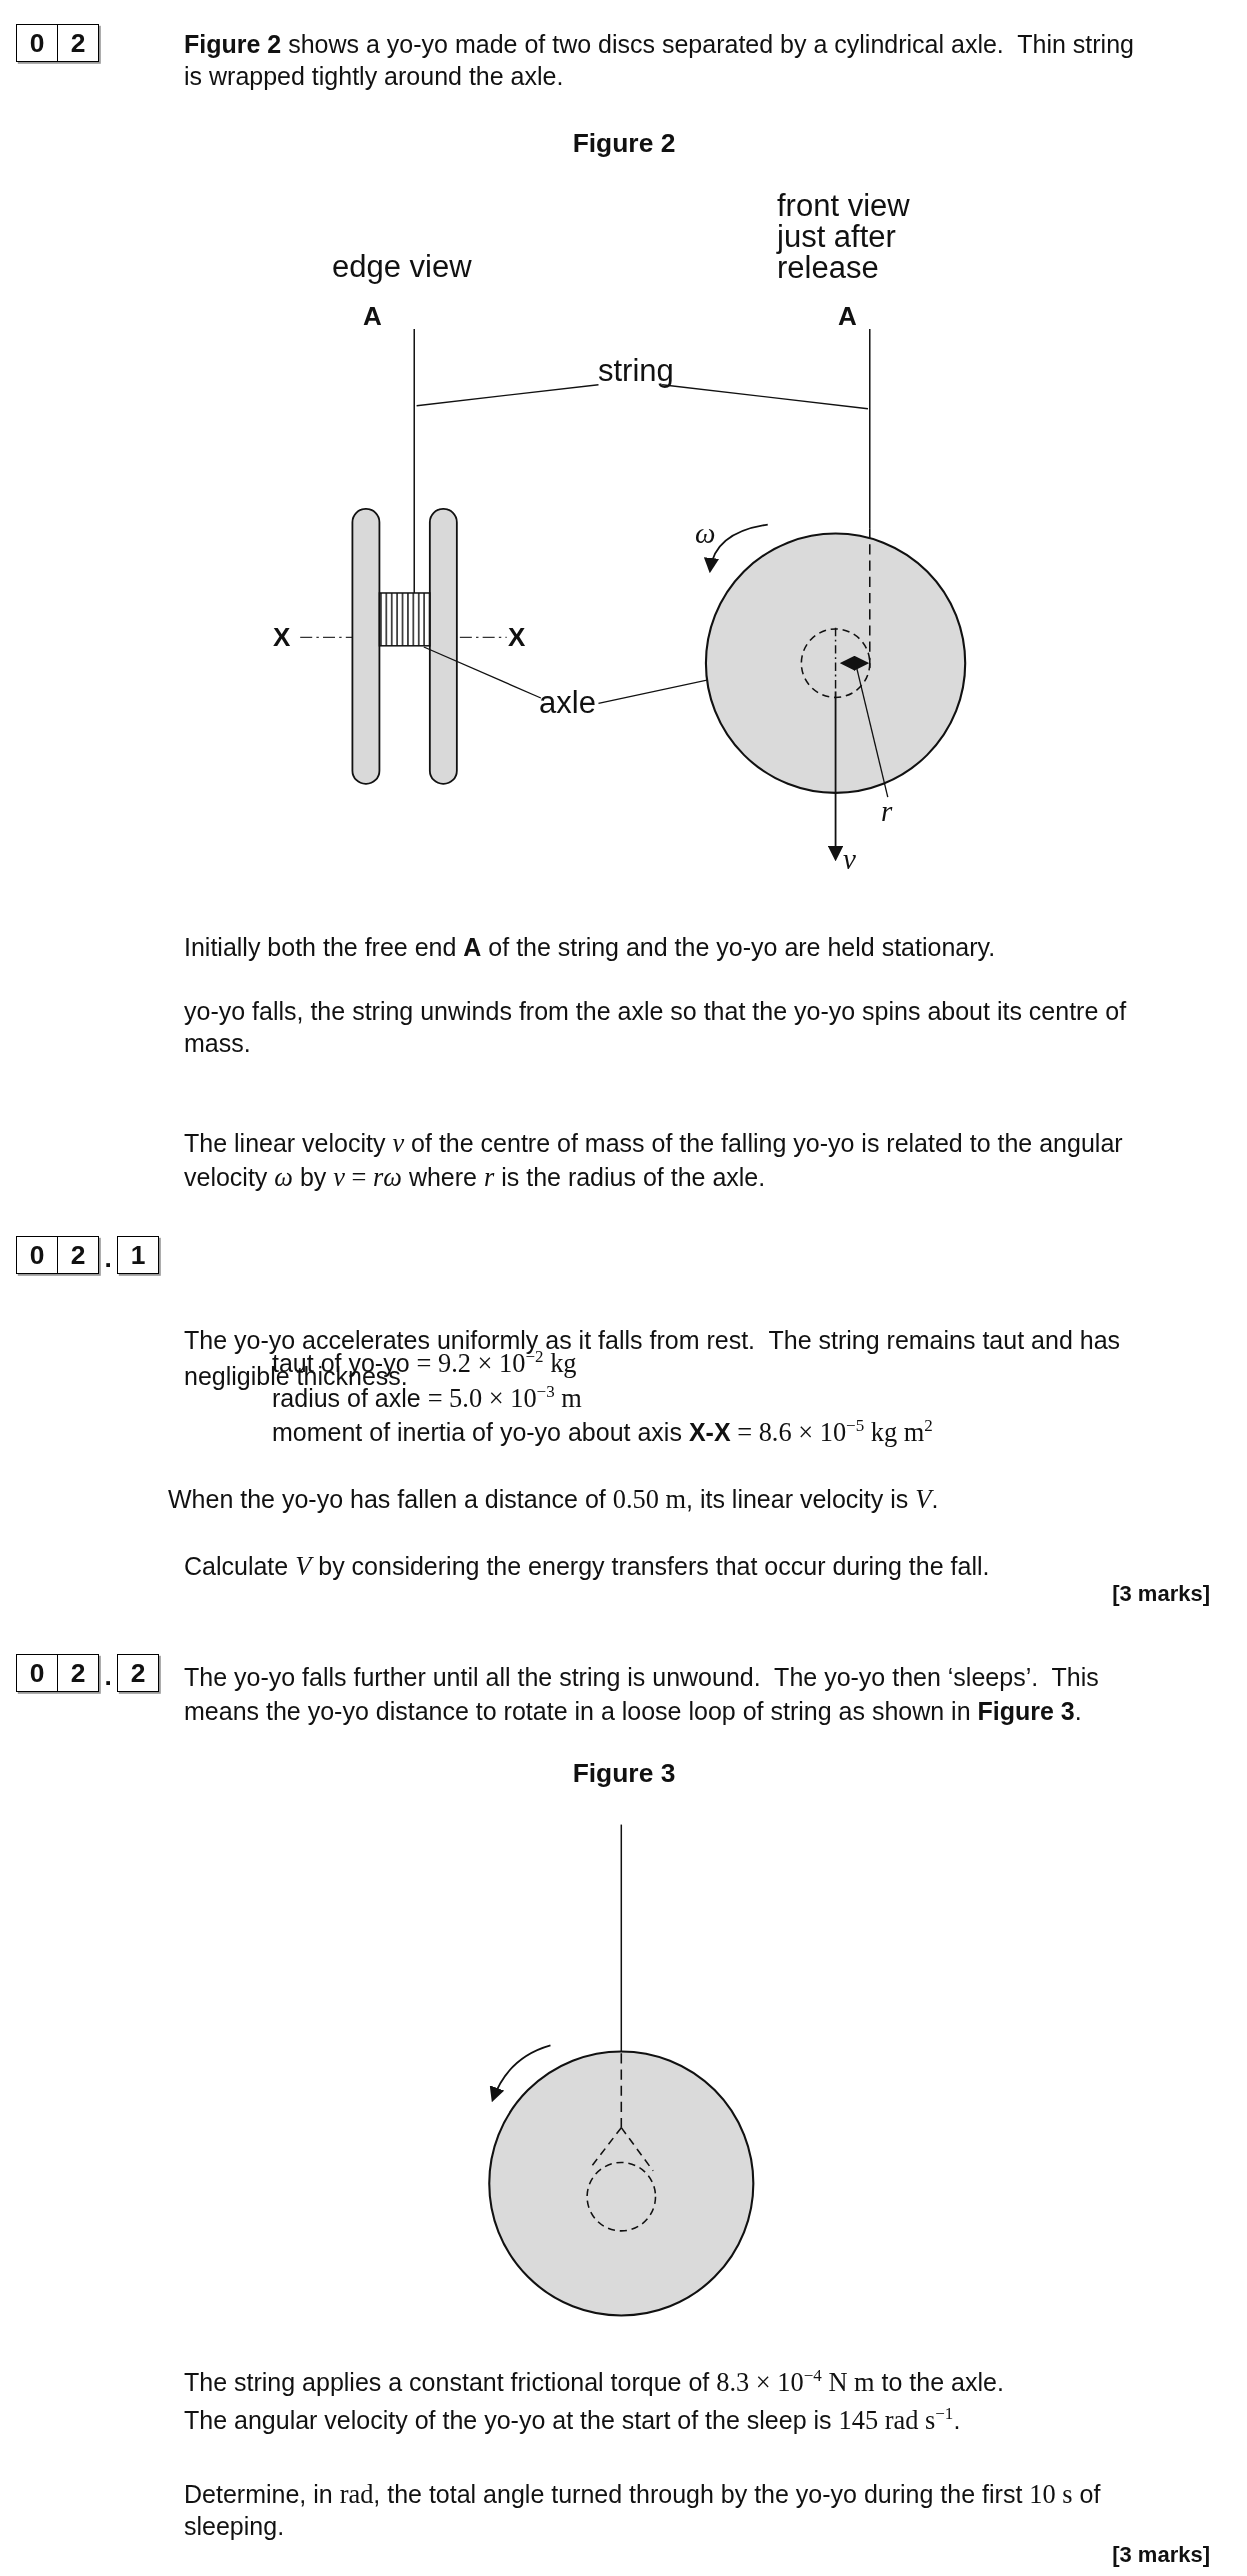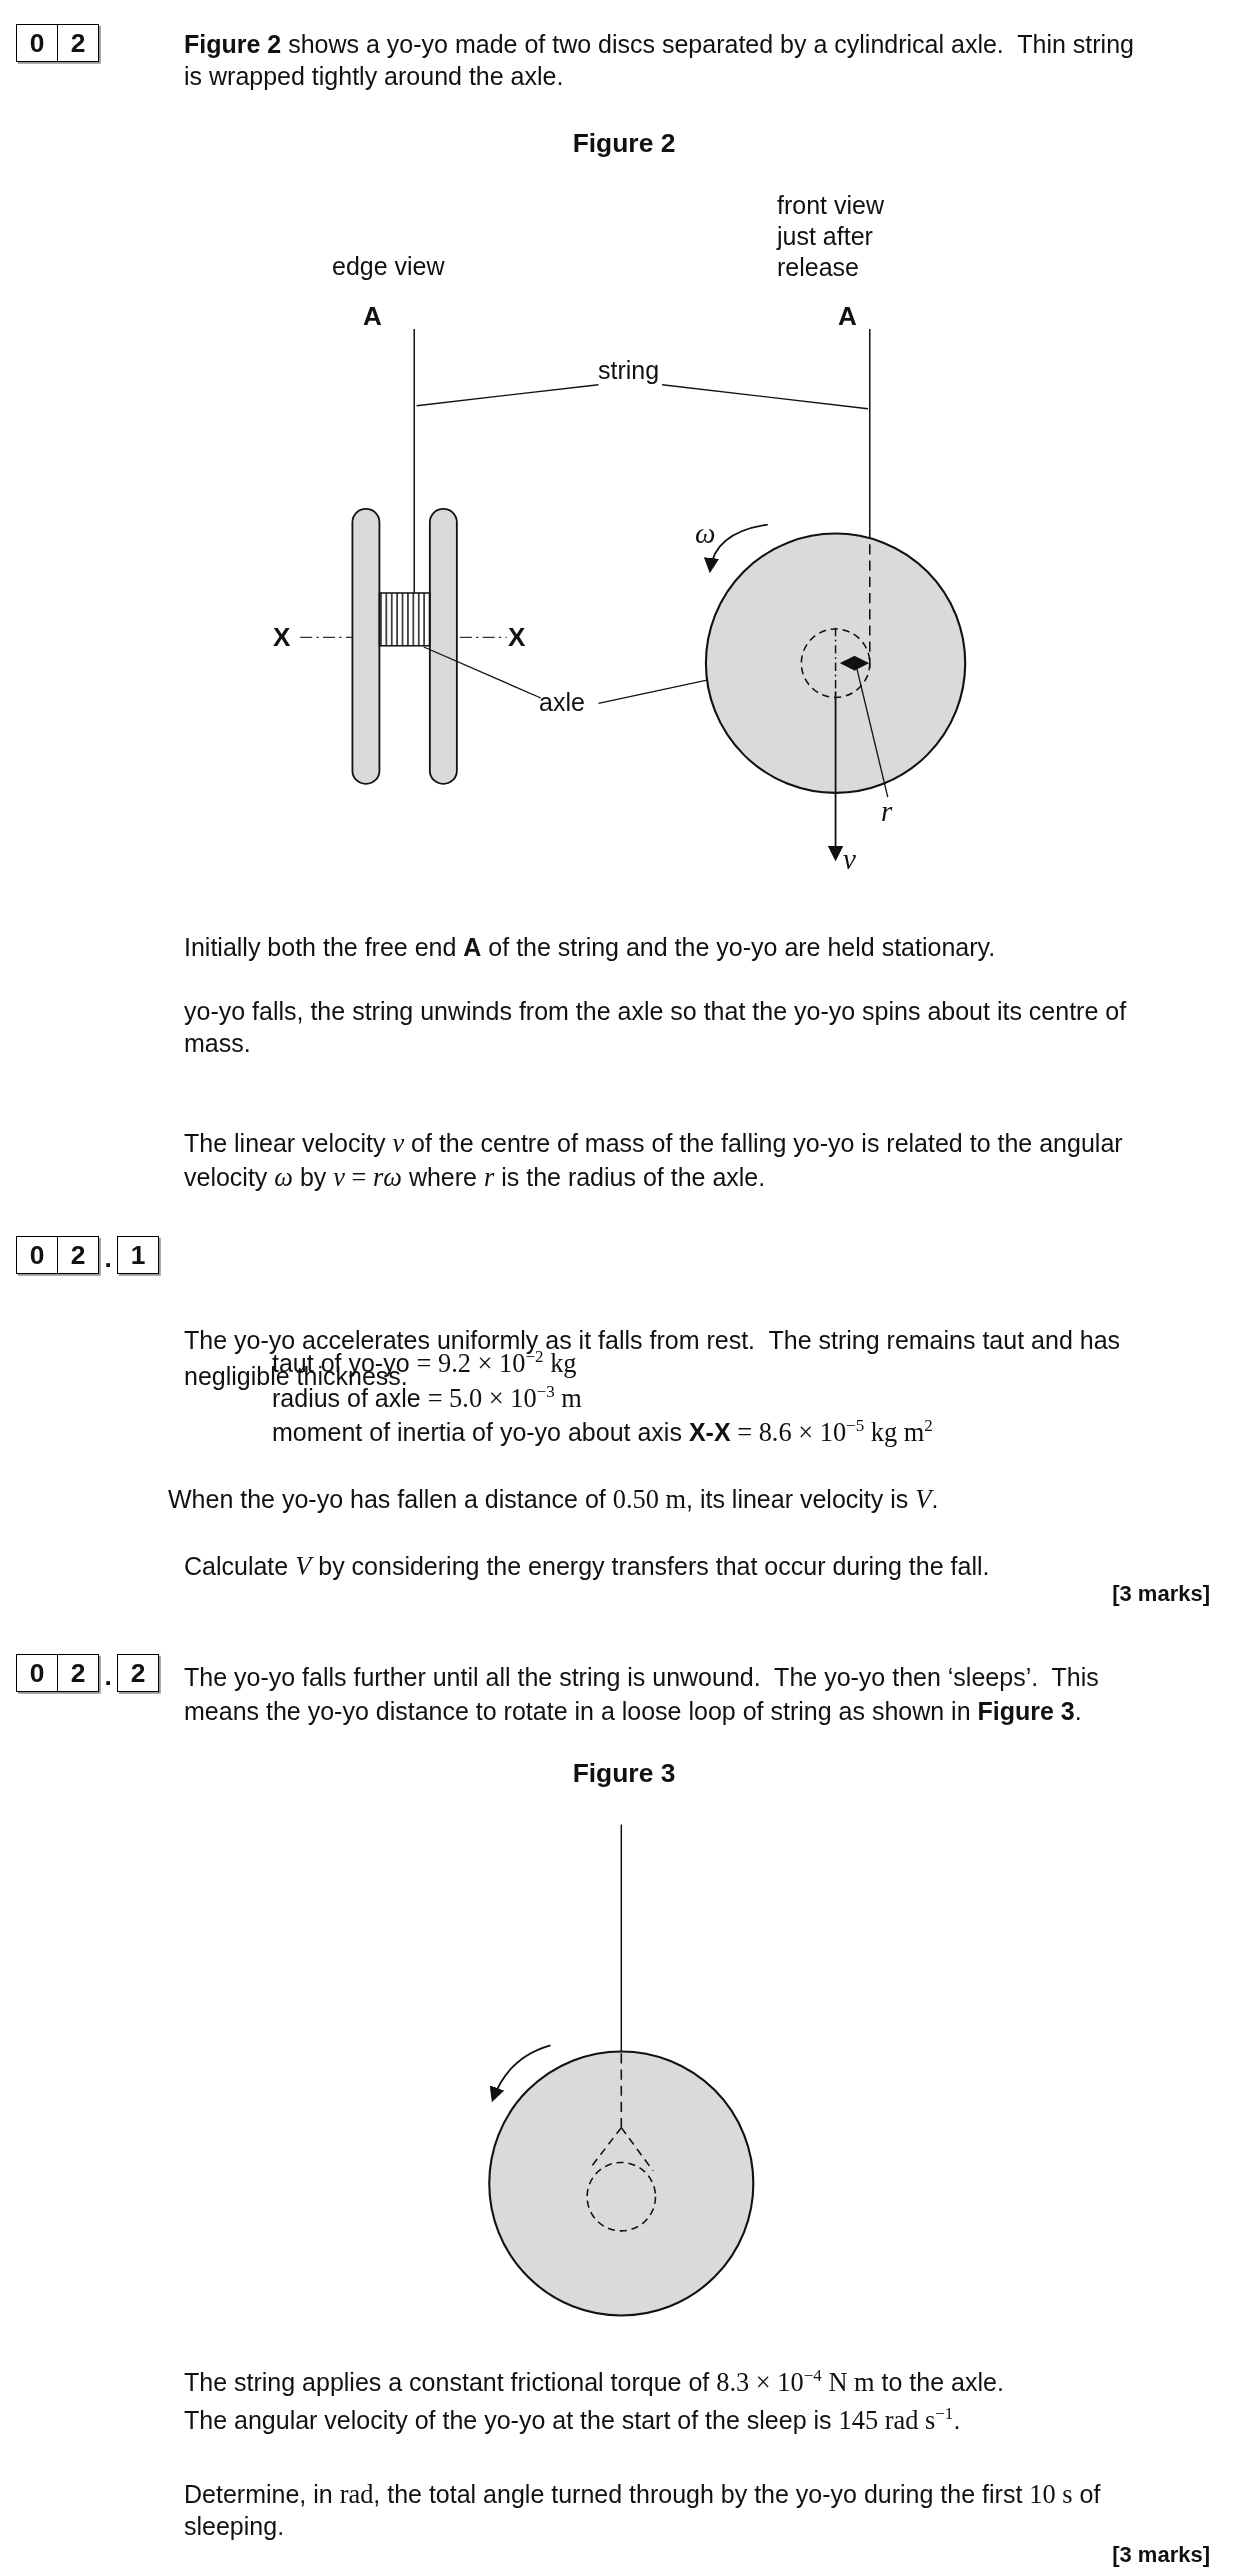--- a/index.html
+++ b/index.html
@@ -12,21 +12,21 @@
   .bx{font-weight:bold;}
   .sr{font-family:"Liberation Serif",serif;font-size:26.4px;}
   .si{font-family:"Liberation Serif",serif;font-size:26.4px;font-style:italic;}
   .sup{font-size:17px;position:relative;top:-9.6px;}
   .qrow{position:absolute;display:flex;align-items:flex-end;gap:5.4px;}
   .qbox{display:flex;border:1.8px solid #000;box-shadow:1.8px 1.8px 0 #9a9a9a;background:#fff;}
   .qcell{width:40px;height:36px;display:flex;align-items:center;justify-content:center;font-weight:bold;font-size:26.4px;}
   .qcell+.qcell{border-left:1.8px solid #000;}
   .qdot{font-weight:bold;font-size:26.4px;line-height:1;padding-bottom:2.4px;}
   .fig-title{position:absolute;left:0;width:100%;text-align:center;font-weight:bold;font-size:26.4px;}
-  .lbl{position:absolute;font-size:25px;line-height:31px;}
+  .lbl{position:absolute;font-size:31px;line-height:31px;}
   .lbl-b{position:absolute;font-weight:bold;font-size:26px;}
   .mathlbl{position:absolute;font-family:"Liberation Serif",serif;font-style:italic;font-size:29px;}
   .marks{position:absolute;right:38px;font-weight:bold;font-size:22px;}
   svg.overlay{position:absolute;left:0;top:0;pointer-events:none;}
 </style>
 </head>
 <body>
 
 <svg class="overlay" width="1248" height="2576" viewBox="0 0 2079 4292" xmlns="http://www.w3.org/2000/svg">
   <defs>

